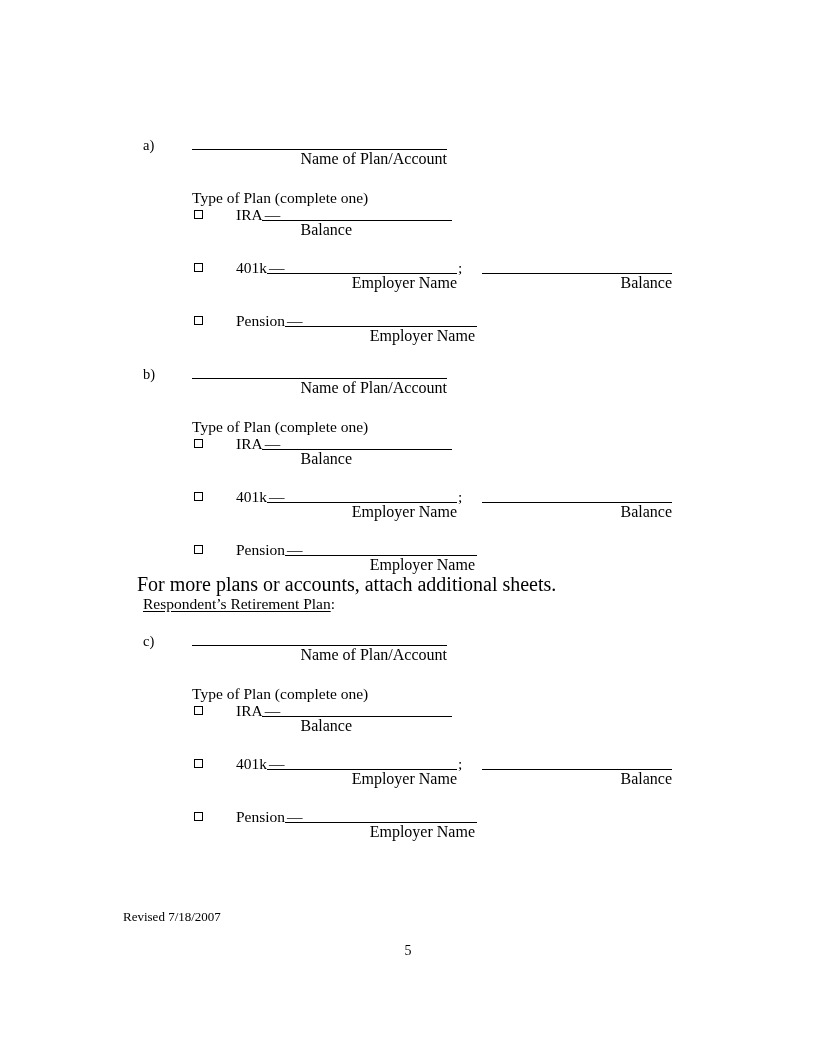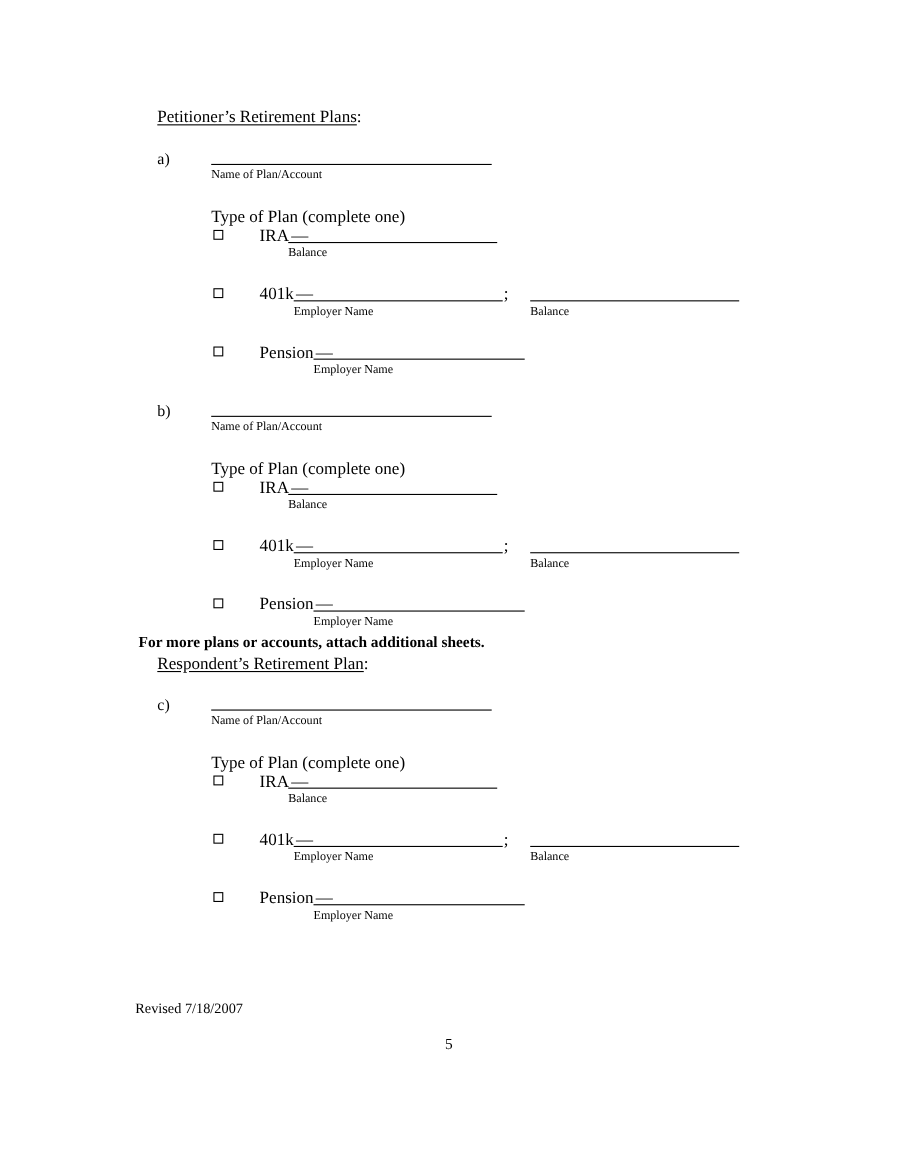--- a/index.html
+++ b/index.html
@@ -56,22 +56,22 @@
   .field .rule {
     position: absolute;
     left: 0;
     top: 0;
     height: 0;
     border-bottom: 1.1px solid #000;
   }
   .field .caption {
     position: absolute;
     top: 3px;
-    text-align: left;
-    font-size: 11px;
+    text-align: right;
+    font-size: 16px;
     line-height: 14px;
     white-space: nowrap;
   }
 
   .type-label {
     position: absolute;
     left: 192px;
     font-size: 15.5px;
     line-height: 19px;
     white-space: nowrap;
@@ -103,25 +103,24 @@
 
   .semicolon {
     position: absolute;
     font-size: 15.5px;
     line-height: 19px;
   }
 
   
   .para {
     position: absolute;
-    left: 126px;
-    font-size: 14px;
-    line-height: 19px;
-    white-space: nowrap;
-    font-weight: bold;
+    left: 137px;
+    font-size: 20px;
+    line-height: 19px;
+    white-space: nowrap;
   }
 
   
   .revised {
     position: absolute;
     left: 95px;
     top: 909px;
     font-size: 13px;
     line-height: 16px;
     white-space: nowrap;
@@ -135,23 +134,20 @@
     text-align: center;
     font-size: 14px;
     line-height: 17px;
   }
 </style>
 </head>
 <body>
 
 <div class="page">
 
-  <div class="section-heading" style="top:97px;">
-    <span class="u">Petitioner’s Retirement Plans</span><span>:</span>
-  </div>
 
   <div class="plan-block">
     <div class="item-letter" style="top:137px;">a)</div>
 
     <div class="field" style="left:192px; top:149px;">
       <div class="rule" style="width:255px;"></div>
       <div class="caption" style="left:0; width:255px;">Name of Plan/Account</div>
     </div>
 
     <div class="type-label" style="top:188px;">Type of Plan (complete one)</div>

